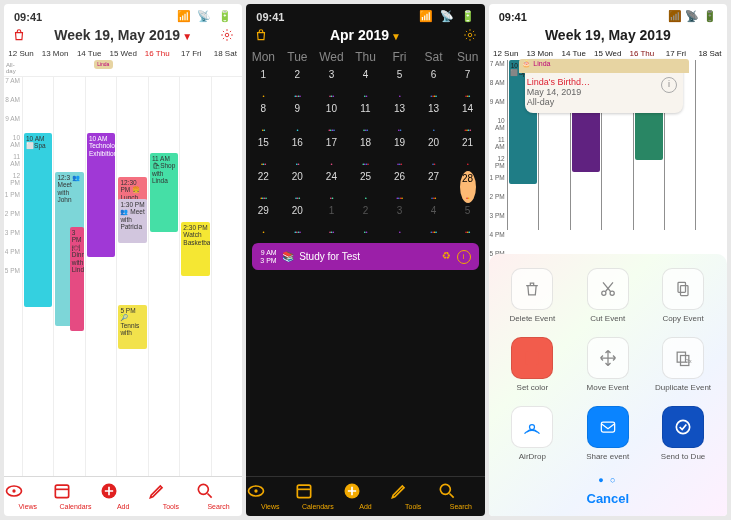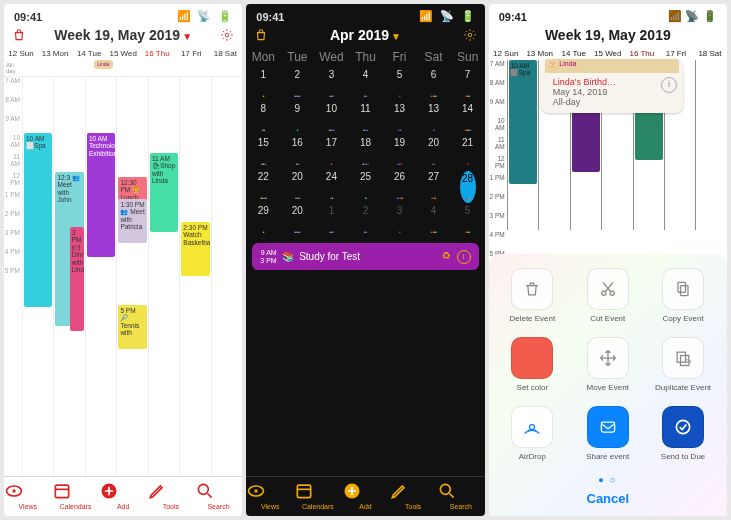--- a/index.html
+++ b/index.html
@@ -38,30 +38,30 @@
   .tbar div { flex:1; text-align:center; font-size:7px; }
   .tic { display:block; margin:0 auto 2px; }
 
   
   .mhdr { display:flex; font-size:12px; }
   .mhdr div { flex:1; text-align:center; padding:3px 0; color:#888; }
   .mgrid { display:flex; flex-wrap:wrap; }
   .mcell { width:14.28%; height:34px; text-align:center; font-size:10px; padding-top:2px; box-sizing:border-box; position:relative; }
   .mcell.other { color:#555; }
   .dots { position:absolute; bottom:3px; left:0; right:0; text-align:center; font-size:6px; line-height:4px; letter-spacing:-0.5px; }
-  .mtoday { background:#0ea5e9; color:#000; border-radius:50%; display:inline-block; width:16px; height:32px; line-height:16px; }
+  .mtoday { background:#fdba74; color:#000; border-radius:50%; display:inline-block; width:16px; height:32px; line-height:16px; }
 
   .devent { margin:6px 6px; border-radius:6px; background:#9b1fa8; padding:6px 8px; font-size:10px; display:flex; align-items:center; }
   .devent .tm { font-size:7px; line-height:1.1; margin-right:6px; text-align:right; color:#fff; }
   .devent .ict { margin-left:auto; display:flex; gap:6px; }
   .circ { display:inline-block; width:12px; height:12px; border:1px solid #f2a900; border-radius:50%; text-align:center; font-size:8px; line-height:12px; color:#f2a900; }
 
   
   .overlay { position:absolute; top:0; left:0; right:0; bottom:0; background:rgba(80,80,80,.45); display:flex; flex-direction:column; }
-  .card { position:absolute; top:55px; left:36px; right:44px; background:#f8f4ee; border-radius:8px; padding:6px 12px; font-size:9px; box-shadow:0 1px 3px rgba(0,0,0,.2);margin-left:16px; }
+  .card { position:absolute; top:55px; left:36px; right:44px; background:#f8f4ee; border-radius:8px; padding:6px 2px; font-size:9px; box-shadow:0 1px 3px rgba(0,0,0,.2); }
   .card .bar { height:12px; border-radius:3px 3px 0 0; background:#e7d4a2; margin:-6px -8px 4px; font-size:7px; padding:1px 4px; color:#b07; }
   .card .info { position:absolute; right:6px; top:18px; width:14px; height:14px; border:1px solid #aaa; border-radius:50%; text-align:center; font-size:9px; line-height:13px; color:#888; }
 
   .sheet { margin-top:auto; background:linear-gradient(135deg,#fef0f0,#f5fef0,#f0f5fe,#fef0fe); border-radius:10px 10px 0 0; padding:14px 6px 10px; }
   .actgrid { display:flex; flex-wrap:wrap; }
   .act { width:33.3%; text-align:center; font-size:8px; color:#555; margin-bottom:14px; }
   .act .ibox { width:40px; height:40px; margin:0 auto 4px; border-radius:10px; background:rgba(255,255,255,.7); border:1px solid rgba(0,0,0,.1); display:flex; align-items:center; justify-content:center; }
   .pager { text-align:center; font-size:9px; color:#0a84ff; letter-spacing:2px; }
   .cancel { text-align:center; font-size:13px; color:#0a84ff; padding:6px 0 0; font-weight:600; }
 

